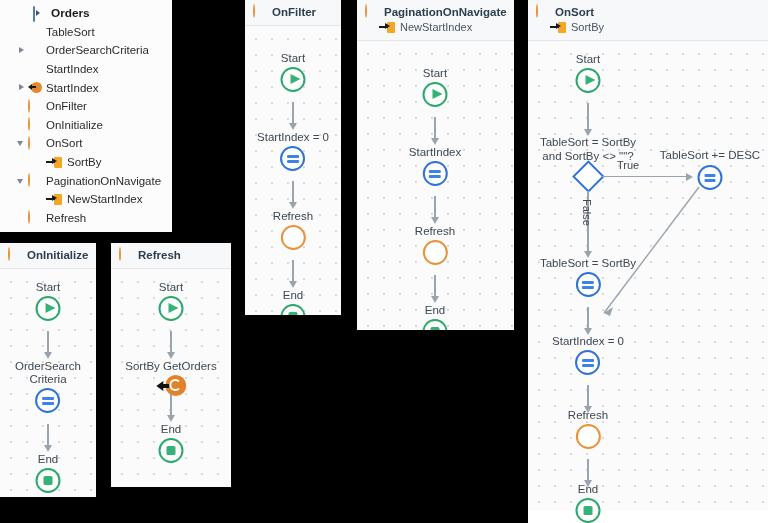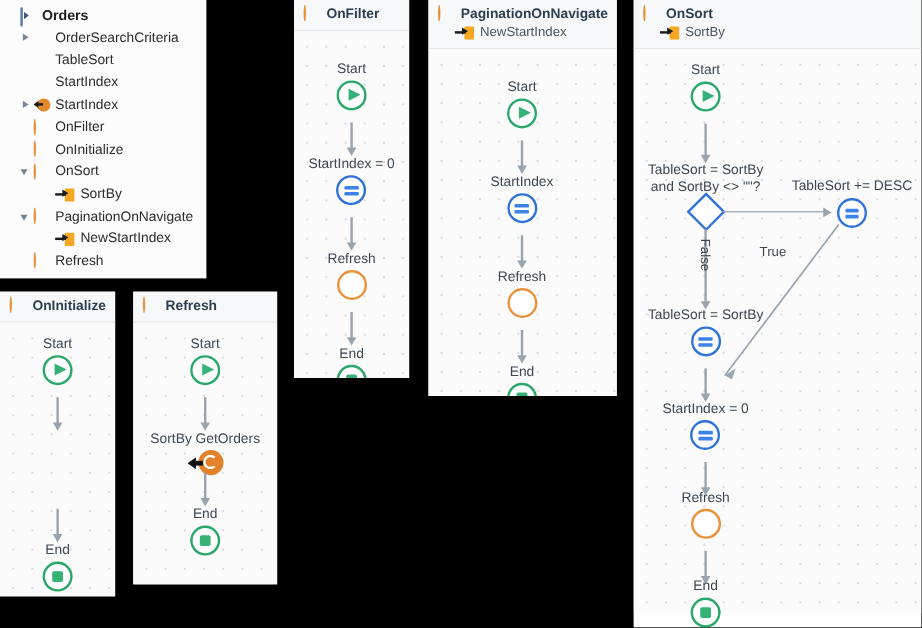--- a/index.html
+++ b/index.html
@@ -54,21 +54,21 @@
   }
   .tree-row {
     display: flex; align-items: center;
     height: 18.6px;
     font-size: 11.5px;
     color: #2b2b2b;
     white-space: nowrap;
     padding-left: 4px;
   }
   .tree-row.root-row { font-weight: bold; font-size: 11.8px; color: #1a1a1a; }
-  .tw-0 { padding-left: 5px; }
+  .tw-0 { padding-left: 21px; }
   .tw-1 { padding-left: 16px; }
   .tw-2 { padding-left: 46px; }
   .caret {
     width: 12px; height: 12px; flex: 0 0 12px;
     position: relative;
   }
   .caret.closed::before {
     content: ""; position: absolute; left: 3px; top: 2.5px;
     border-left: 5px solid #7b8794;
     border-top: 3.6px solid transparent;
@@ -202,29 +202,29 @@
 
   <div class="tree">
 
     <div class="tree-row root-row tw-0">
       <span class="caret"></span>
       <span class="ic"><span class="ic-screen"></span></span>
       <span class="tree-label">Orders</span>
     </div>
 
     <div class="tree-row tw-1">
+      <span class="caret"></span>
+      <span class="ic"><span class="ic-var"></span></span>
+      <span class="tree-label">TableSort</span>
+    </div>
+
+    <div class="tree-row tw-1">
       <span class="caret closed"></span>
       <span class="ic"><span class="ic-var"></span></span>
       <span class="tree-label">OrderSearchCriteria</span>
-    </div>
-
-    <div class="tree-row tw-1">
-      <span class="caret"></span>
-      <span class="ic"><span class="ic-var"></span></span>
-      <span class="tree-label">TableSort</span>
     </div>
 
     <div class="tree-row tw-1">
       <span class="caret"></span>
       <span class="ic"><span class="ic-var"></span></span>
       <span class="tree-label">StartIndex</span>
     </div>
 
     <div class="tree-row tw-1">
       <span class="caret closed"></span>
@@ -415,21 +415,21 @@
       <div class="node" style="left:60px; top:94px;">
         <div class="node-label" style="line-height:14px;">TableSort = SortBy
 and SortBy &lt;&gt; ""?</div>
         <div class="shape n-if"></div>
       </div>
 
       <div class="conn" style="left:73px; top:135px; width:93px; height:2px;">
         <div class="conn-line" style="left:0; top:0; width:86px; height:1.4px;"></div>
         <div class="arrowhead-r" style="left:85px; top:-3.5px;"></div>
       </div>
-      <div class="edge-label" style="left:105px; top:118px;margin-top:45px;">True</div>
+      <div class="edge-label" style="left:89px; top:118px;">True</div>
 
       <div class="node" style="left:182px; top:108px;">
         <div class="node-label" style="position:absolute; left:50%; transform:translateX(-50%); top:0;text-align:right;">TableSort += DESC</div>
         <div class="shape n-assign" style="margin-top:16px;"></div>
       </div>
 
       <div class="conn" style="left:59px; top:150px; width:2px; height:68px;">
         <div class="conn-line" style="left:0; top:0; width:2px; height:61px;"></div>
         <div class="arrowhead" style="left:-3.5px; top:60px;"></div>
       </div>
@@ -480,20 +480,25 @@
 
       <div class="node" style="left:48px; top:12px;">
         <div class="node-label">Start</div>
         <div class="shape n-start"></div>
       </div>
       <div class="conn" style="left:47px; top:62px; width:2px; height:29px;">
         <div class="conn-line" style="left:0; top:0; width:2px; height:22px;"></div>
         <div class="arrowhead" style="left:-3.5px; top:21px;"></div>
       </div>
 
+      <div class="node" style="left:48px; top:91px;">
+        <div class="node-label">OrderSearch
+Criteria</div>
+        <div class="shape n-assign"></div>
+      </div>
       <div class="conn" style="left:47px; top:155px; width:2px; height:29px;">
         <div class="conn-line" style="left:0; top:0; width:2px; height:22px;"></div>
         <div class="arrowhead" style="left:-3.5px; top:21px;"></div>
       </div>
 
       <div class="node" style="left:48px; top:184px;">
         <div class="node-label">End</div>
         <div class="shape n-end"></div>
       </div>
     </div>

